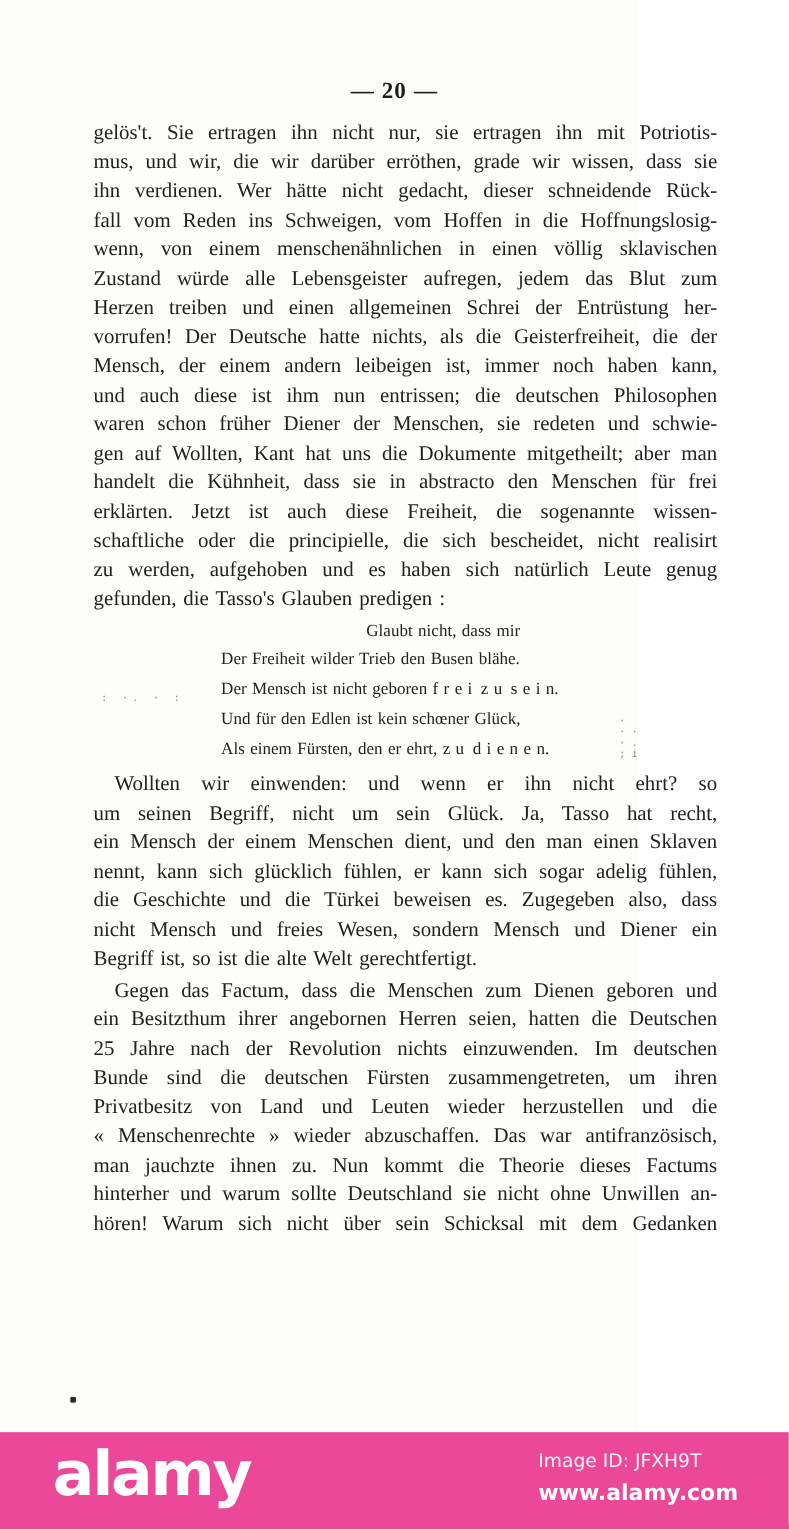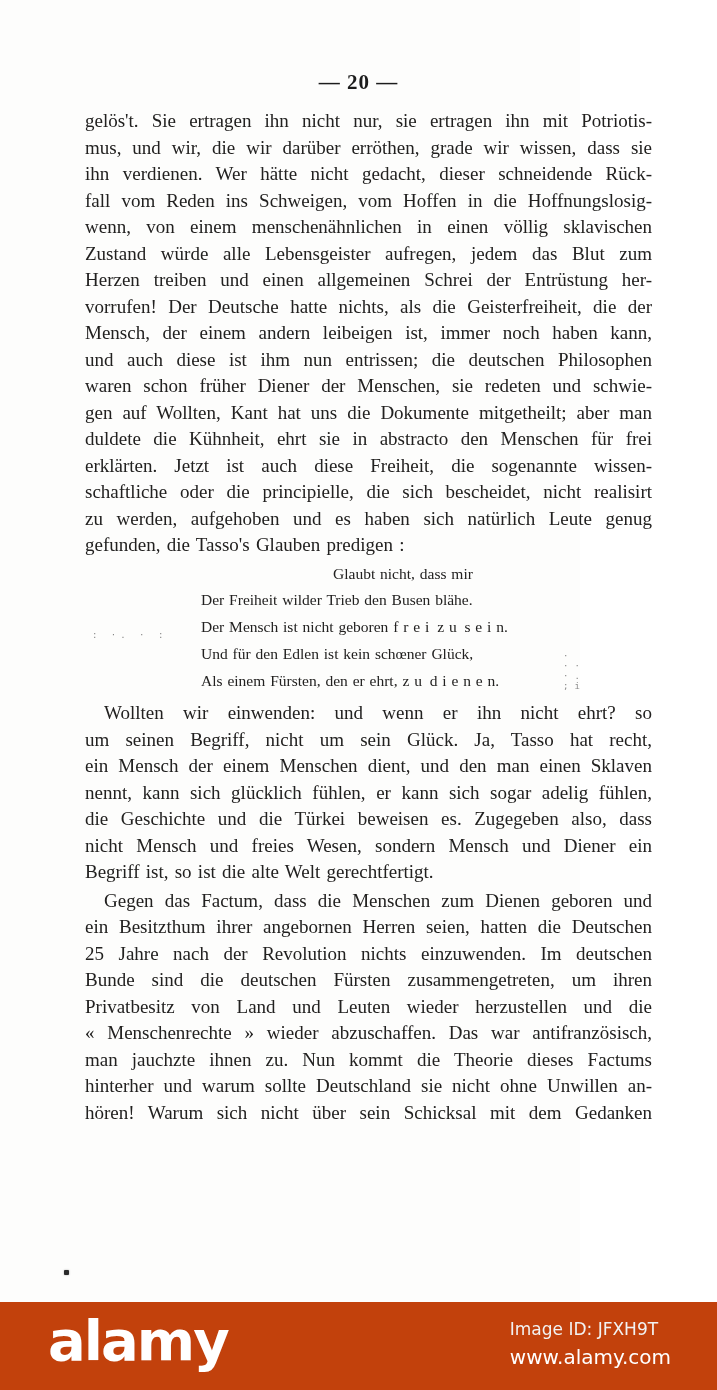--- a/index.html
+++ b/index.html
@@ -32,53 +32,53 @@
     position:absolute;color:rgba(55,55,55,0.6);
     font-family:"DejaVu Sans Mono",monospace;font-size:9px;letter-spacing:4px;
   }
   .mark-left{left:92px;top:630px;}
   .mark-right{left:563px;top:651px;letter-spacing:6px;}
   .speck{
     position:absolute;left:64px;top:1270px;width:5px;height:5px;
     background:#2a2a2a;border-radius:1px;box-shadow:0 0 2px rgba(0,0,0,.35);
   }
   .footer-bar{
-    position:absolute;left:0;bottom:0;width:717px;height:88px;background:#c2410c;
+    position:absolute;left:0;bottom:0;width:717px;height:88px;background:#ec4899;
     font-family:"DejaVu Sans","Liberation Sans",sans-serif;color:#fff;
   }
   .brand{
     position:absolute;left:48px;top:6px;
     font-size:56px;font-weight:700;letter-spacing:-2px;color:#fff;
   }
   .footer-meta{
     position:absolute;right:46px;top:16px;text-align:left;line-height:1.35;
   }
   .image-id{font-size:17px;font-weight:400;color:#f2f2f2;}
-  .site{font-size:20px;font-weight:400;color:#ffffff;margin-top:3px;}
+  .site{font-size:20px;font-weight:700;color:#ffffff;margin-top:3px;}
 </style>
 </head>
 <body>
 
 <div class="page">
   <div class="page-number">— 20 —</div>
   <div class="text-block" id="text-block">
       <div class="block paragraph">
         <div class="line just">gelös't. Sie ertragen ihn nicht nur, sie ertragen ihn mit Potriotis-</div>
         <div class="line just">mus, und wir, die wir darüber erröthen, grade wir wissen, dass sie</div>
         <div class="line just">ihn verdienen. Wer hätte nicht gedacht, dieser schneidende Rück-</div>
         <div class="line just">fall vom Reden ins Schweigen, vom Hoffen in die Hoffnungslosig-</div>
         <div class="line just">wenn, von einem menschenähnlichen in einen völlig sklavischen</div>
         <div class="line just">Zustand würde alle Lebensgeister aufregen, jedem das Blut zum</div>
         <div class="line just">Herzen treiben und einen allgemeinen Schrei der Entrüstung her-</div>
         <div class="line just">vorrufen! Der Deutsche hatte nichts, als die Geisterfreiheit, die der</div>
         <div class="line just">Mensch, der einem andern leibeigen ist, immer noch haben kann,</div>
         <div class="line just">und auch diese ist ihm nun entrissen; die deutschen Philosophen</div>
         <div class="line just">waren schon früher Diener der Menschen, sie redeten und schwie-</div>
         <div class="line just">gen auf Wollten, Kant hat uns die Dokumente mitgetheilt; aber man</div>
-        <div class="line just">duldete die Kühnheit, ehrt sie in abstracto den Menschen für frei</div>
+        <div class="line just">handelt die Kühnheit, dass sie in abstracto den Menschen für frei</div>
         <div class="line just">erklärten. Jetzt ist auch diese Freiheit, die sogenannte wissen-</div>
         <div class="line just">schaftliche oder die principielle, die sich bescheidet, nicht realisirt</div>
         <div class="line just">zu werden, aufgehoben und es haben sich natürlich Leute genug</div>
         <div class="line">gefunden, die Tasso's Glauben predigen :</div>
       </div>
       <div class="block poem">
         <div class="poem-line poem-first">Glaubt nicht, dass mir</div>
         <div class="poem-line">Der Freiheit wilder Trieb den Busen blähe.</div>
         <div class="poem-line">Der Mensch ist nicht geboren f r e i z u s e i n.</div>
         <div class="poem-line">Und für den Edlen ist kein schœner Glück,</div>

